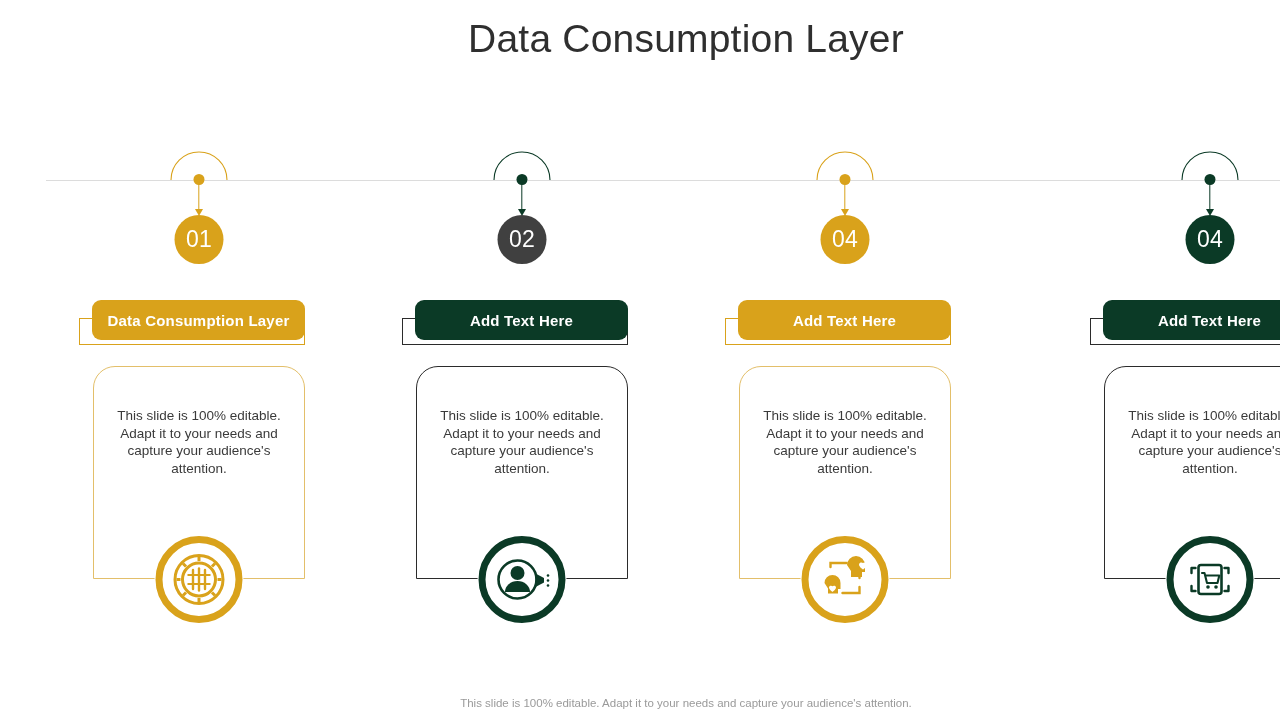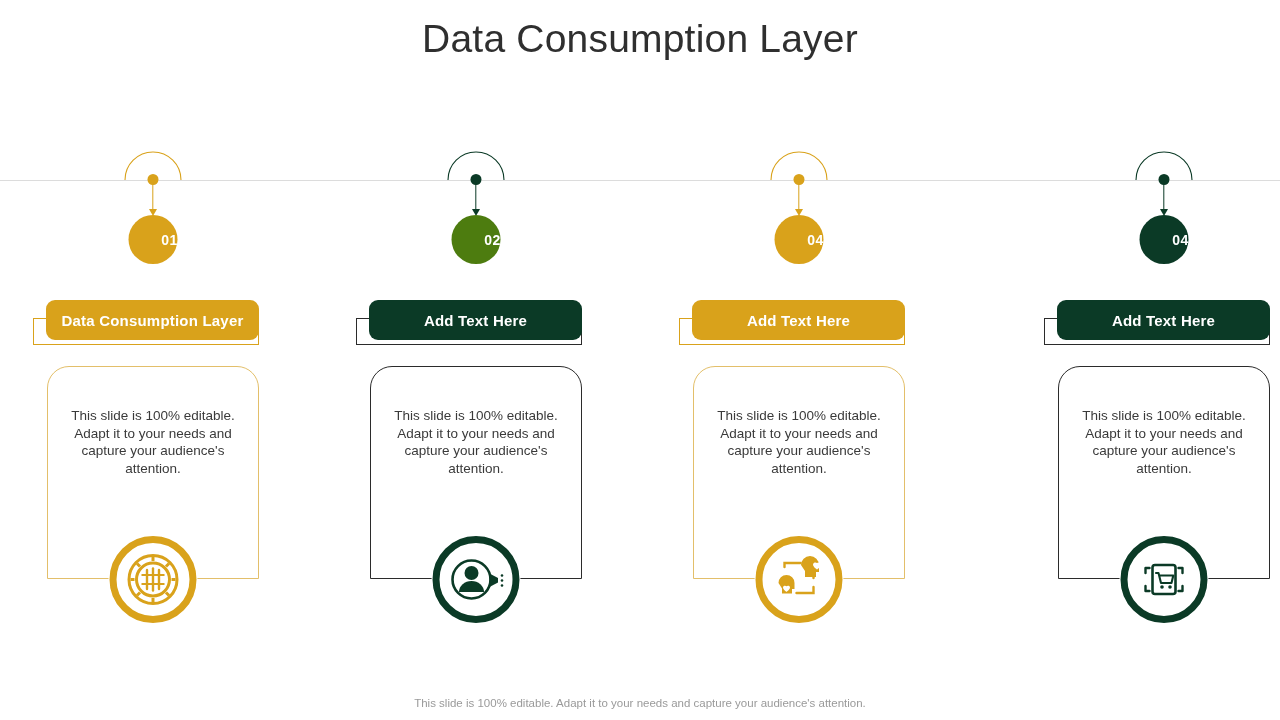--- a/index.html
+++ b/index.html
@@ -1,21 +1,21 @@
 <!DOCTYPE html>
 <html><head>
 <meta charset="utf-8">
 <style>
   html,body{margin:0;padding:0;}
   body{
     width:1280px;height:720px;background:#ffffff;
     font-family:"Liberation Sans",sans-serif;
     position:relative;overflow:hidden;
   }
-  #slide{position:absolute;inset:0;}
+  #slide{position:absolute;inset:0;margin-left:46px;}
 
   
   .title{
     position:absolute;top:18px;left:0;width:1280px;
     text-align:center;font-size:39px;color:#2f2f2f;
     font-weight:400;letter-spacing:.2px;line-height:1.1;
   }
 
   
   .hrule{
@@ -39,22 +39,22 @@
   .stem{position:absolute;left:50%;top:34px;transform:translateX(-50%);
         width:1.4px;height:30px;}
   .arrowhead{position:absolute;left:50%;top:61px;transform:translateX(-50%);
         width:0;height:0;border-left:4.5px solid transparent;
         border-right:4.5px solid transparent;border-top:7px solid;}
 
   
   .numcircle{
     position:absolute;left:50%;top:215px;transform:translateX(-50%);
     width:49px;height:49px;border-radius:50%;
-    display:flex;align-items:center;justify-content:flex-end;
-    color:#ffffff;font-size:14px;font-weight:700;letter-spacing:.3px;
+    display:flex;align-items:center;justify-content:center;
+    color:#ffffff;font-size:23px;font-weight:400;letter-spacing:.3px;
   }
 
   
   .banner-wrap{position:absolute;left:50%;top:300px;transform:translateX(-50%);
                width:240px;height:52px;}
   .banner-frame{
     position:absolute;left:0;top:18px;width:226px;height:27px;
     border:1.2px solid;background:transparent;box-sizing:border-box;
   }
   .banner-fill{
@@ -149,21 +149,21 @@
   <div class="col col-1">
     <div class="arc-wrap">
       <svg class="arc" viewBox="0 0 60 60">
         <path d="M2 32 A28 28 0 0 1 58 32" fill="none" stroke="#0B3A26" stroke-width="1.1"></path>
       </svg>
       <div class="dot" style="background:#0B3A26"></div>
       <div class="stem" style="background:#0B3A26"></div>
       <div class="arrowhead" style="border-top-color:#0B3A26"></div>
     </div>
 
-    <div class="numcircle" style="background:#4d7c0f">
+    <div class="numcircle" style="background:#404040">
       <span>02</span>
     </div>
 
     <div class="banner-wrap">
       <div class="banner-frame" style="border-color:#2b2b2b"></div>
       <div class="banner-fill" style="background:#0B3A26">Add  Text Here</div>
     </div>
 
     <div class="card" style="border-color:#2b2b2b">
       <div class="card-text">This slide is 100% editable. Adapt it to your needs and capture your audience's attention.</div>

